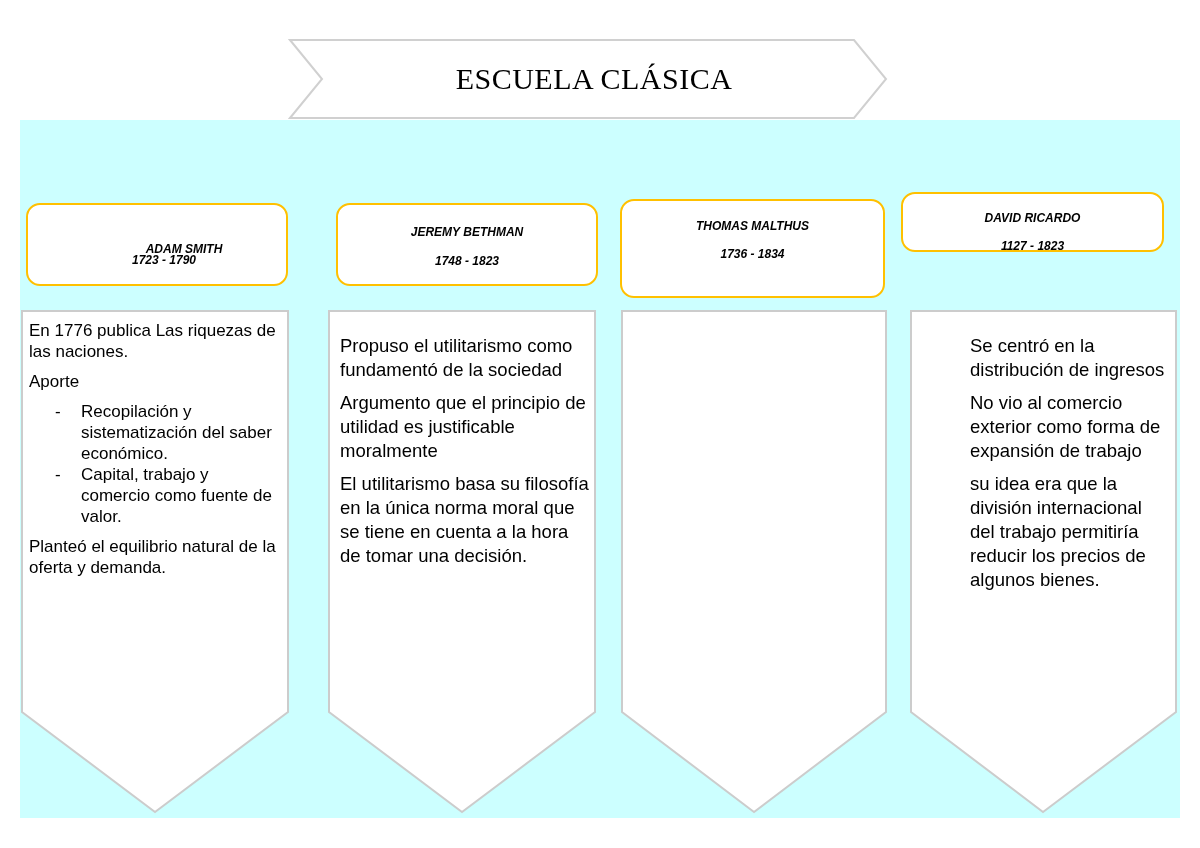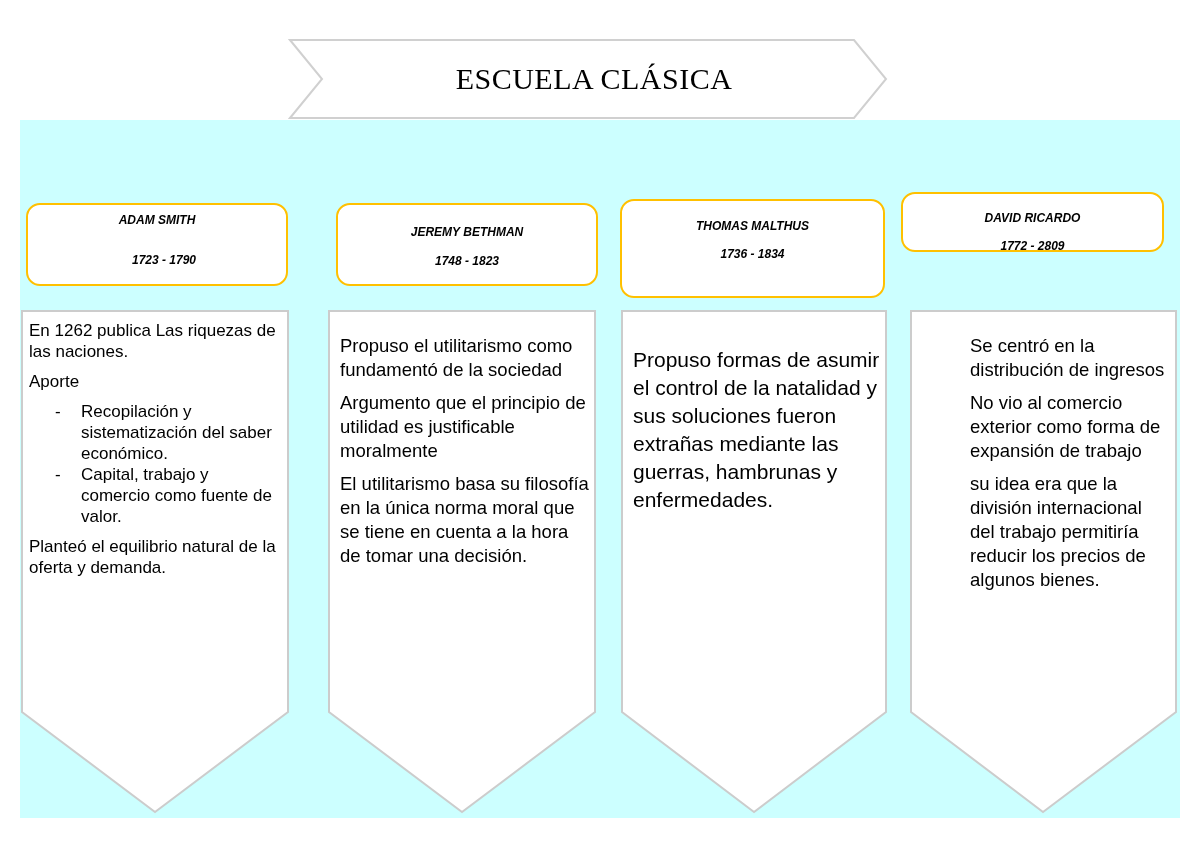--- a/index.html
+++ b/index.html
@@ -49,42 +49,42 @@
 <div class="title-banner">
   <svg width="602" height="82" viewBox="0 0 602 82">
     <polygon points="2,2 566,2 598,41 566,80 2,80 34,41" fill="#ffffff" stroke="#d0d0d0" stroke-width="2"></polygon>
   </svg>
   <div class="title-text">ESCUELA CLÁSICA</div>
 </div>
 
 <div class="panel"></div>
 
 <div class="name-card" style="left:26px; top:203px; width:262px; height:83px;">
-  <div class="nm" style="top:8px;">ADAM SMITH</div>
+  <div class="nm" style="top:37px;padding-left:27px;">ADAM SMITH</div>
   <div class="yr" style="top:48px; padding-left:14px; box-sizing:border-box;">1723 - 1790</div>
 </div>
 <div class="name-card" style="left:336px; top:203px; width:262px; height:83px;">
   <div class="nm" style="top:20px;">JEREMY BETHMAN</div>
   <div class="yr" style="top:49px;">1748 - 1823</div>
 </div>
 <div class="name-card" style="left:620px; top:199px; width:265px; height:99px;">
   <div class="nm" style="top:18px;">THOMAS MALTHUS</div>
   <div class="yr" style="top:46px;">1736 - 1834</div>
 </div>
 <div class="name-card" style="left:901px; top:192px; width:263px; height:60px;">
   <div class="nm" style="top:17px;">DAVID RICARDO</div>
-  <div class="yr" style="top:45px;">1772 - 2809</div>
+  <div class="yr" style="top:45px;">1127 - 1823</div>
 </div>
 
 <div class="chev" style="left:21px; top:310px; width:269px; height:505px;">
   <svg width="269" height="505" viewBox="0 0 269 505">
     <polygon points="1,1 267,1 267,402 134,502 1,402" fill="#ffffff" stroke="#cccccc" stroke-width="2"></polygon>
   </svg>
   <div class="txt t17" style="top:10px; left:8px;">
-    <p>En 1262 publica Las riquezas de las naciones.</p>
+    <p>En 1776 publica Las riquezas de las naciones.</p>
     <p>Aporte</p>
     <ul class="bullets">
       <li>
         <span class="dash">-</span>
         <span>Recopilación y sistematización del saber económico.</span>
       </li>
       <li>
         <span class="dash">-</span>
         <span>Capital, trabajo y comercio como fuente de valor.</span>
       </li>
@@ -101,23 +101,20 @@
     <p>Propuso el utilitarismo como fundamentó de la sociedad</p>
     <p>Argumento que el principio de utilidad es justificable moralmente</p>
     <p>El utilitarismo basa su filosofía en la única norma moral que se tiene en cuenta a la hora de tomar una decisión.</p>
   </div>
 </div>
 
 <div class="chev" style="left:621px; top:310px; width:267px; height:505px;">
   <svg width="267" height="505" viewBox="0 0 267 505">
     <polygon points="1,1 265,1 265,402 133,502 1,402" fill="#ffffff" stroke="#cccccc" stroke-width="2"></polygon>
   </svg>
-  <div class="txt t21" style="top:36px; left:12px;">
-    <p>Propuso formas de asumir el control de la natalidad y sus soluciones fueron extrañas mediante las guerras, hambrunas y enfermedades.</p>
-  </div>
 </div>
 
 <div class="chev" style="left:910px; top:310px; width:268px; height:505px;">
   <svg width="268" height="505" viewBox="0 0 268 505">
     <polygon points="1,1 266,1 266,402 133,502 1,402" fill="#ffffff" stroke="#cccccc" stroke-width="2"></polygon>
   </svg>
   <div class="txt t18" style="top:24px; left:12px;margin-left:48px;">
     <p>Se centró en la distribución de ingresos</p>
     <p>No vio al comercio exterior como forma de expansión de trabajo</p>
     <p>su idea era que la división internacional del trabajo permitiría reducir los precios de algunos bienes.</p>

